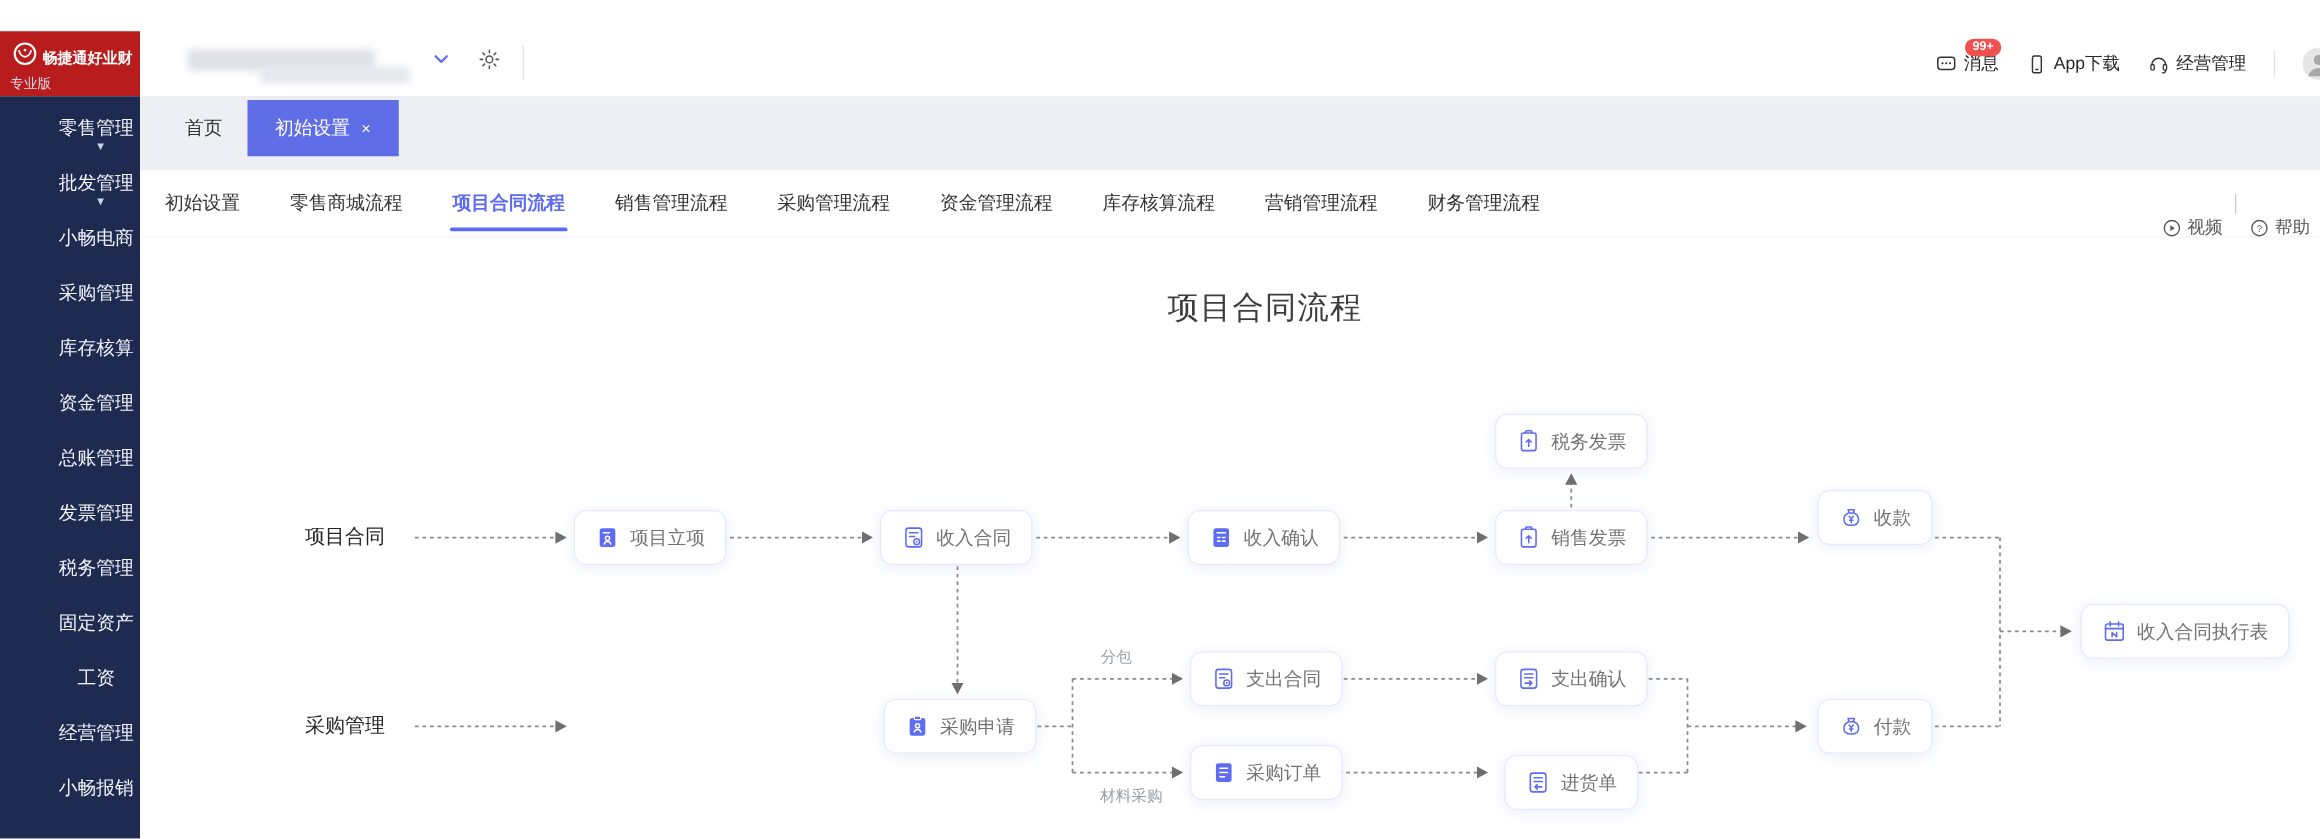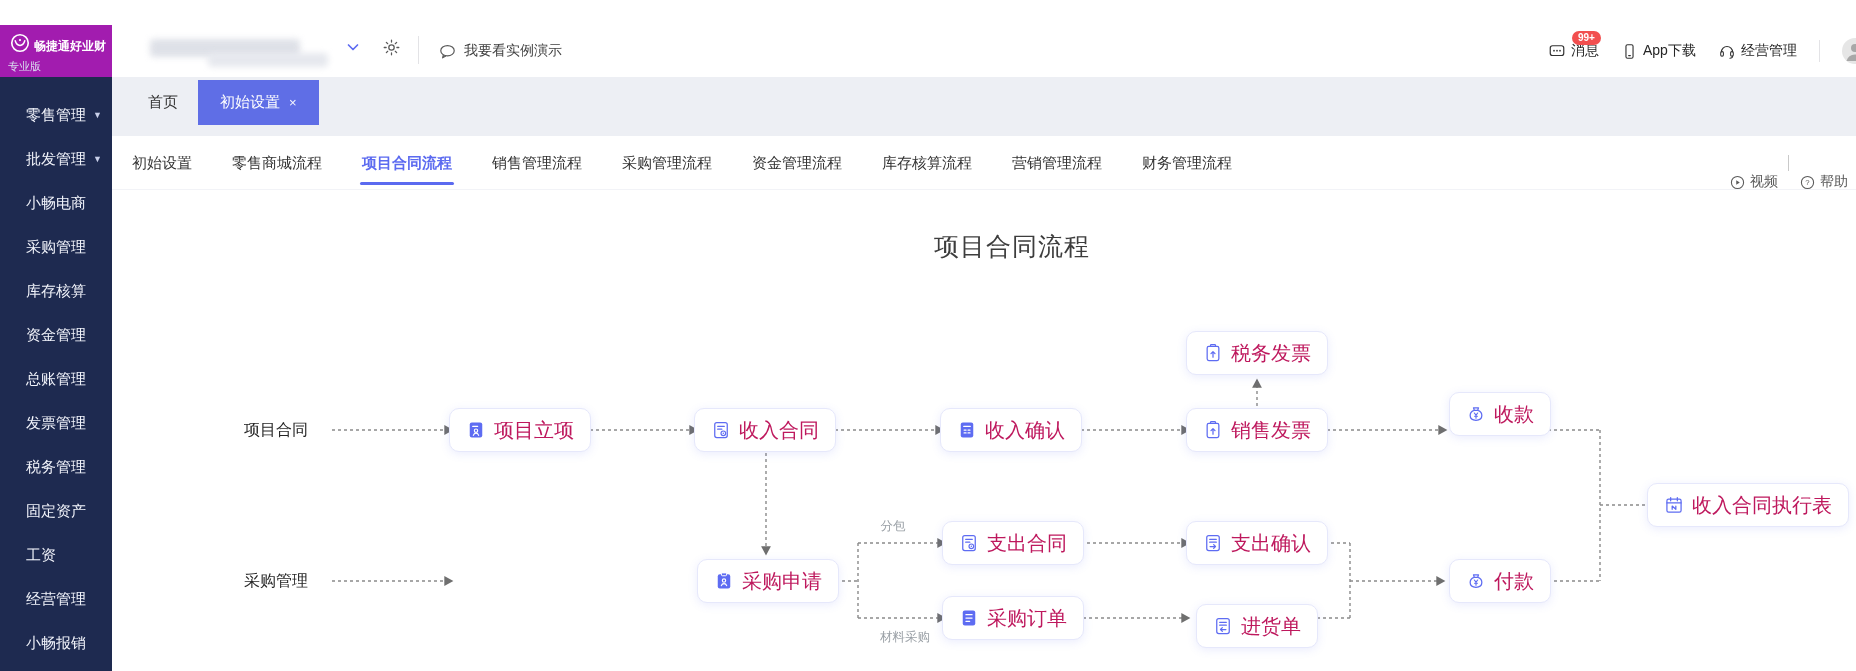--- a/index.html
+++ b/index.html
@@ -2,41 +2,41 @@
 <html><head>
 <meta charset="utf-8">
 <style>
   html,body{margin:0;padding:0;background:#fff;}
   .app{position:relative;width:1856px;height:671px;overflow:hidden;background:#fff;
        font-family:"Liberation Sans","DejaVu Sans",sans-serif;color:#333;}
   svg{display:block;}
 
   
   .header{position:absolute;left:0;top:25px;right:0;height:52px;background:#fff;}
-  .logo-block{position:absolute;left:0;top:0;width:112px;height:52px;background:#a21caf;}
+  .logo-block{position:absolute;left:0;top:0;width:112px;height:52px;background:#b91c1c;}
   .logo-mark{position:absolute;left:9px;top:7px;}
   .brand{position:absolute;left:34px;top:13px;font-size:12px;font-weight:bold;color:#fff;white-space:nowrap;}
   .edition{position:absolute;left:8px;top:34px;font-size:11px;color:#d9deef;}
   .org-select{position:absolute;left:118px;top:8px;width:262px;height:40px;cursor:pointer;}
   .blur1{position:absolute;left:32px;top:6px;width:150px;height:18px;border-radius:4px;background:#d9dce4;filter:blur(3px);opacity:.85;}
   .blur2{position:absolute;left:90px;top:20px;width:120px;height:14px;border-radius:4px;background:#e6e8ee;filter:blur(3px);}
   .org-underline{position:absolute;left:0;top:44px;width:262px;height:1px;background:#d8d8dc;}
   .chevron{position:absolute;left:345px;top:14px;}
   .gear{position:absolute;left:382px;top:13px;cursor:pointer;}
   .hdr-div1{position:absolute;left:418px;top:11px;width:1px;height:28px;background:#e3e3e6;}
   .demo{position:absolute;left:438px;top:0;height:52px;display:flex;align-items:center;gap:7px;font-size:14px;color:#404040;cursor:pointer;white-space:nowrap;}
   .hdr-right{position:absolute;left:1548px;top:0;height:52px;display:flex;align-items:center;gap:22px;font-size:14px;color:#262626;white-space:nowrap;}
   .hitem{display:flex;align-items:center;gap:5px;cursor:pointer;position:relative;}
   .badge{position:absolute;top:-11px;left:24px;background:#f24f4f;color:#fff;font-size:10px;line-height:14px;padding:0 6px;border-radius:8px;font-weight:bold;}
   .hdr-div2{width:1px;height:22px;background:#e3e3e6;}
   .user{display:flex;align-items:center;gap:8px;cursor:pointer;}
 
   
   .sidebar{position:absolute;left:0;top:77px;width:112px;bottom:0;background:#1e2a50;padding-top:16px;box-sizing:border-box;}
-  .side-item{height:44px;display:flex;align-items:center;padding-left:26px;color:#f2f4fb;font-size:15px;font-weight:500;cursor:pointer;white-space:nowrap;}
+  .side-item{height:44px;display:flex;align-items:center;padding-left:42px;color:#f2f4fb;font-size:15px;font-weight:500;cursor:pointer;white-space:nowrap;flex-direction:column;}
   .caret{font-size:9px;color:#c9d0ea;margin-left:7px;}
 
   
   .tabstrip{position:absolute;left:112px;top:77px;right:0;height:59px;background:#edeff4;display:flex;align-items:flex-start;padding:3px 15px 0 16px;box-sizing:border-box;}
   .wtab{height:45px;display:flex;align-items:center;justify-content:center;font-size:15px;color:#333;padding:0 20px;cursor:pointer;}
   .wtab.active{background:#5f6ee6;color:#fff;gap:9px;padding:0 22px;}
   .wtab .close{font-size:13px;opacity:.95;cursor:pointer;}
 
   
   .navrow{position:absolute;left:112px;top:136px;right:0;height:54px;background:#fff;display:flex;align-items:center;padding-left:20px;gap:40px;box-sizing:border-box;border-bottom:1px solid #f2f3f7;}
@@ -48,21 +48,21 @@
   .nav-link{display:flex;align-items:center;gap:4px;cursor:pointer;margin-top:38px;}
 
   
   .canvas{position:absolute;left:112px;top:190px;right:0;bottom:0;background:#fff;}
   .edges{position:absolute;left:0;top:0;pointer-events:none;}
   .flow-title{position:absolute;left:900px;top:56px;transform:translate(-50%,-50%);font-size:25px;color:#3d3d3d;font-weight:500;letter-spacing:1px;white-space:nowrap;}
   .rowlabel{position:absolute;transform:translate(-50%,-50%);font-size:16px;color:#262626;font-weight:500;white-space:nowrap;}
   .edgelabel{position:absolute;transform:translate(-50%,-50%);font-size:12.5px;color:#9aa0a6;white-space:nowrap;}
   .node{position:absolute;transform:translate(-50%,-50%);height:42px;display:inline-flex;align-items:center;gap:8px;
         padding:0 16px;background:#fff;border:1px solid #e6e8fb;border-radius:10px;
-        box-shadow:0 2px 10px rgba(93,106,240,.13);font-size:20px;color:#be185d;font-weight:500;white-space:nowrap;cursor:pointer;}
+        box-shadow:0 2px 10px rgba(93,106,240,.13);font-size:15px;color:#737373;font-weight:500;white-space:nowrap;cursor:pointer;}
   .nicon{display:flex;align-items:center;}
 </style>
 </head>
 <body>
 
 <div class="app">
 
   <div class="header">
     <div class="logo-block">
       <span class="logo-mark">
@@ -87,29 +87,20 @@
         </svg>
     </span>
     <span class="gear">
       <svg viewBox="0 0 24 24" width="19" height="19">
         <circle cx="12" cy="12" r="3.4" fill="none" stroke="#595959" stroke-width="1.6"></circle>
         <path fill="none" stroke="#595959" stroke-width="1.6" stroke-linecap="round" d="M12 2.8v2.4M12 18.8v2.4M2.8 12h2.4M18.8 12h2.4M5.5 5.5l1.7 1.7M16.8 16.8l1.7 1.7M18.5 5.5l-1.7 1.7M7.2 16.8l-1.7 1.7"></path>
       </svg>
     </span>
     <span class="hdr-div1"></span>
 
-    <div class="demo">
-      <span>
-        <svg viewBox="0 0 24 24" width="19" height="19">
-          <ellipse cx="12" cy="11" rx="8.5" ry="6.5" fill="none" stroke="#595959" stroke-width="1.5"></ellipse>
-          <path d="M6.8 16.2L5.8 20l4.1-2.3" fill="none" stroke="#595959" stroke-width="1.5" stroke-linejoin="round"></path>
-        </svg>
-      </span>
-      <span>我要看实例演示</span>
-    </div>
 
     <div class="hdr-right">
       <div class="hitem">
         <span>
           <svg viewBox="0 0 24 24" width="18" height="18">
             <rect x="3" y="5" width="18" height="13" rx="3" fill="none" stroke="#333" stroke-width="1.6"></rect>
             <path d="M8 11.5h.01M12 11.5h.01M16 11.5h.01" stroke="#333" stroke-width="2.3" stroke-linecap="round"></path>
           </svg>
         </span>
         <span>消息</span>

